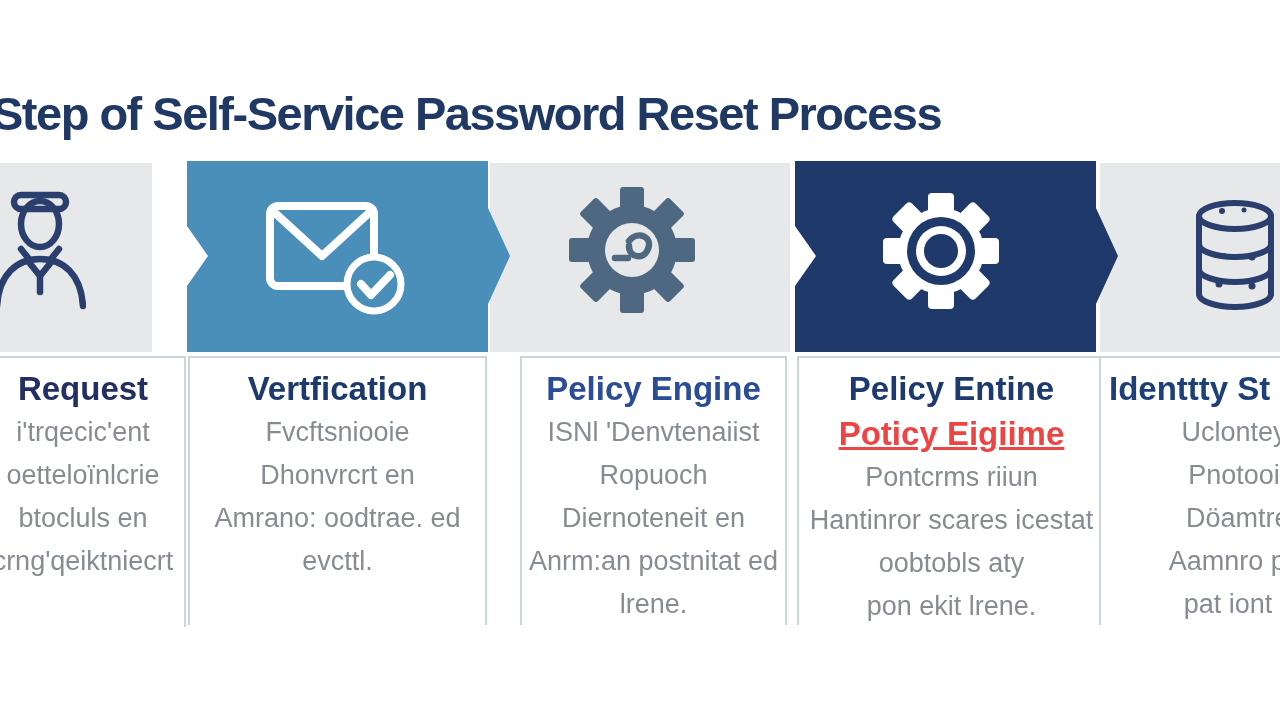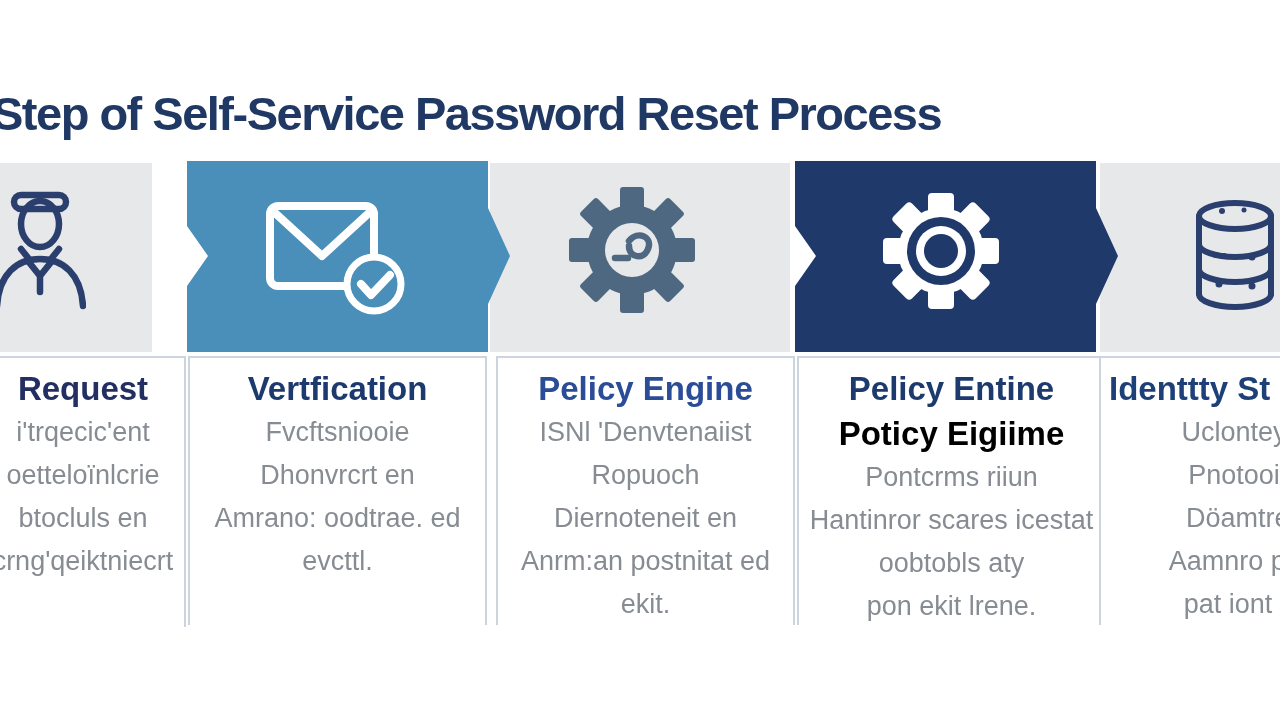--- a/index.html
+++ b/index.html
@@ -16,21 +16,21 @@
     clip-path:polygon(0px 0px,301px 0px,301px 47px,323px 95px,301px 143px,301px 191px,
                       0px 191px,0px 125px,21px 95px,0px 65px);}
   .banner2{left:187px;background:#4a8eba;}
   .banner4{left:795px;background:#20396b;}
   .icon{position:absolute;z-index:3;}
   
   .panel{position:absolute;top:356px;height:269px;background:#fff;z-index:1;
          border:2px solid #ccd4de;border-bottom:none;box-sizing:border-box;text-align:center;}
   .p1{left:-120px;width:302px;padding-left:100px;box-sizing:content-box;width:202px;}
   .p2{left:188px;width:299px;}
-  .p3{left:496px;width:299px;}
+  .p3{left:520px;width:267px;}
   .p4{left:797px;width:309px;}
   .p5{left:1099px;width:300px;}
   .ptitle{margin:0;padding-top:8px;font-size:33px;line-height:45px;font-weight:700;
           color:#1d3a6e;white-space:nowrap;}
   .ptitle.second{padding-top:0;}
   .align-l{text-align:left;padding-left:8px;}
   .bline{font-size:27px;line-height:43px;color:#878c93;white-space:nowrap;}
   svg{display:block;}
 </style>
 </head>
@@ -129,26 +129,26 @@
     <div class="bline">Amrano: oodtrae. ed</div>
     <div class="bline">evcttl.</div>
   </div>
 
   <div class="panel p3">
     <h2 class="ptitle" style="color: rgb(43, 76, 150);">Pelicy Engine</h2>
     <div class="bline">ISNl 'Denvtenaiist</div>
     <div class="bline">Ropuoch</div>
     <div class="bline">Diernoteneit en</div>
     <div class="bline">Anrm:an postnitat ed</div>
-    <div class="bline">ekit.</div>
+    <div class="bline">lrene.</div>
   </div>
 
   <div class="panel p4">
     <h2 class="ptitle" style="color: rgb(29, 58, 110);">Pelicy Entine</h2>
-    <h2 class="ptitle second" style="color: #000000;">Poticy Eigiime</h2>
+    <h2 class="ptitle second" style="color: #ef4444; text-decoration: underline;">Poticy Eigiime</h2>
     <div class="bline">Pontcrms riiun</div>
     <div class="bline">Hantinror scares icestat</div>
     <div class="bline">oobtobls aty</div>
     <div class="bline">pon ekit lrene.</div>
   </div>
 
   <div class="panel p5">
     <h2 class="ptitle align-l" style="color: rgb(30, 64, 121);">Identtty St</h2>
     <div class="bline">Uclontey at</div>
     <div class="bline">Pnotooiaa</div>

